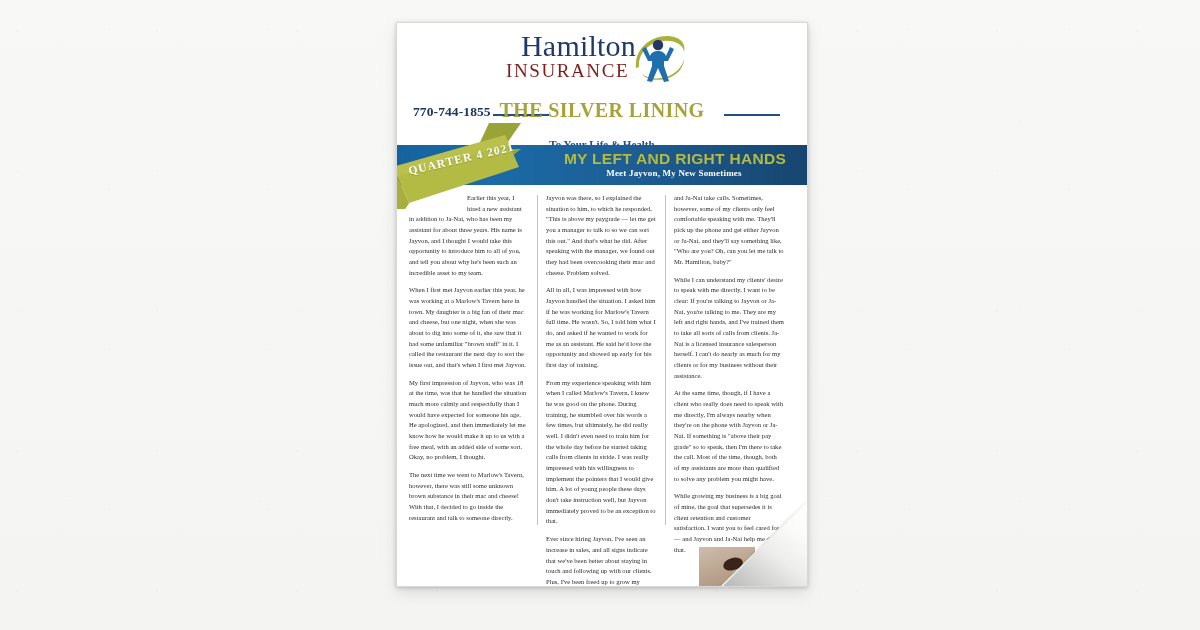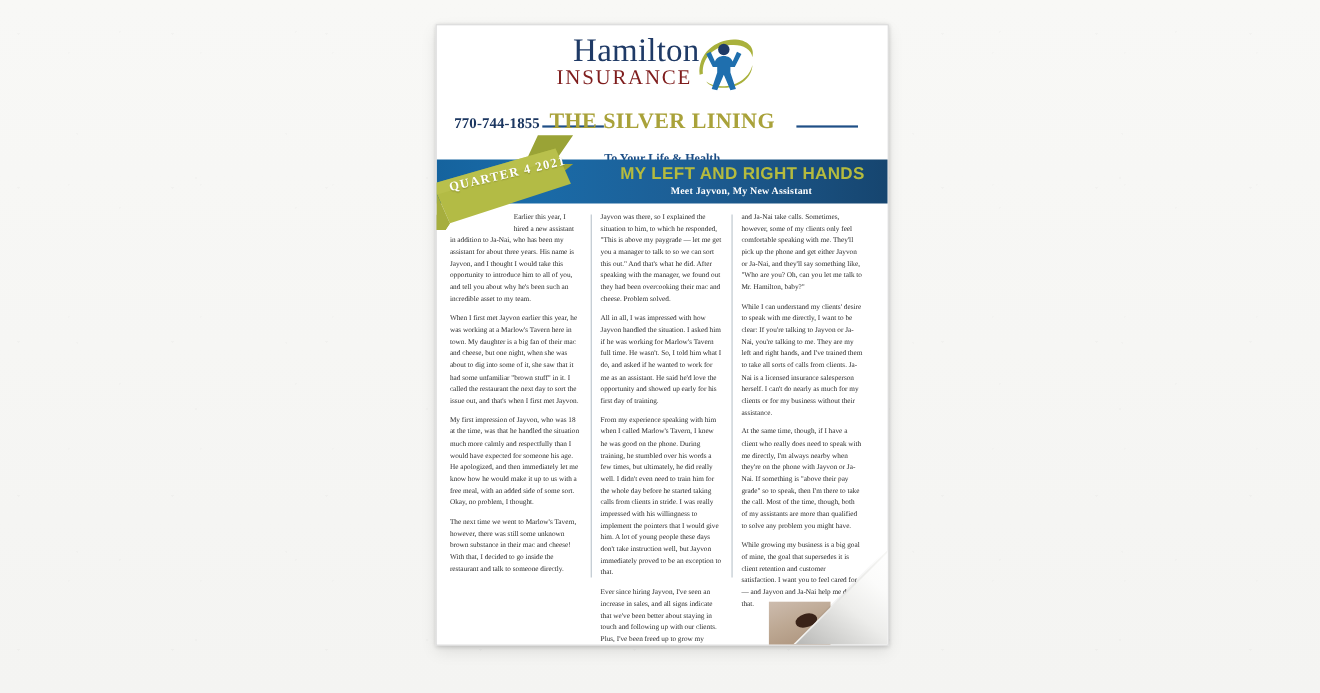--- a/index.html
+++ b/index.html
@@ -296,21 +296,21 @@
   <div class="title-row">
     <div class="phone">770-744-1855</div>
     <div class="rule-left"></div>
     <div class="rule-right"></div>
     <div class="silver-lining">THE SILVER LINING</div>
     <div class="tagline">To Your Life &amp; Health</div>
   </div>
 
   <div class="banner">
     <div class="banner-title">MY LEFT AND RIGHT HANDS</div>
-    <div class="banner-sub">Meet Jayvon, My New Assistant</div>
+    <div class="banner-sub">Meet Jayvon, My New Sometimes</div>
   </div>
 
   <div class="ribbon-group">
     <svg width="150" height="86" viewBox="0 0 150 86" xmlns="http://www.w3.org/2000/svg">
       <path d="M96 0 L128 0 L110 26 L128 26 L96 52 L82 30 Z" fill="#9aa336"></path>
       <path d="M0 44 L112 12 L126 44 L16 80 Z" fill="#b3bb45"></path>
       <path d="M0 44 L112 12 L116 21 L4 54 Z" fill="#bdc452" opacity="0.55"></path>
       <path d="M0 70 L16 80 L12 86 L0 86 Z" fill="#8e9630"></path>
       <path d="M0 44 L0 86 L12 86 L16 80 Z" fill="#a6ae3e"></path>
     </svg>

